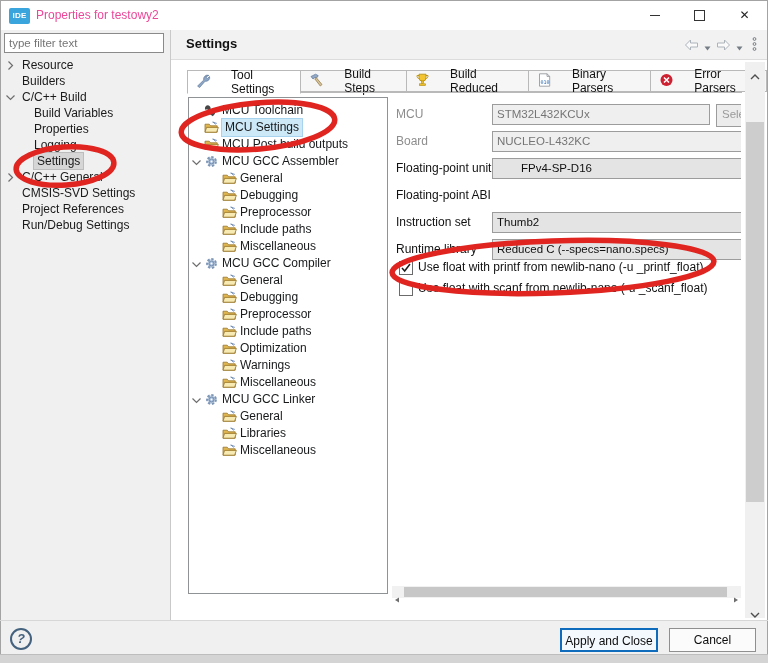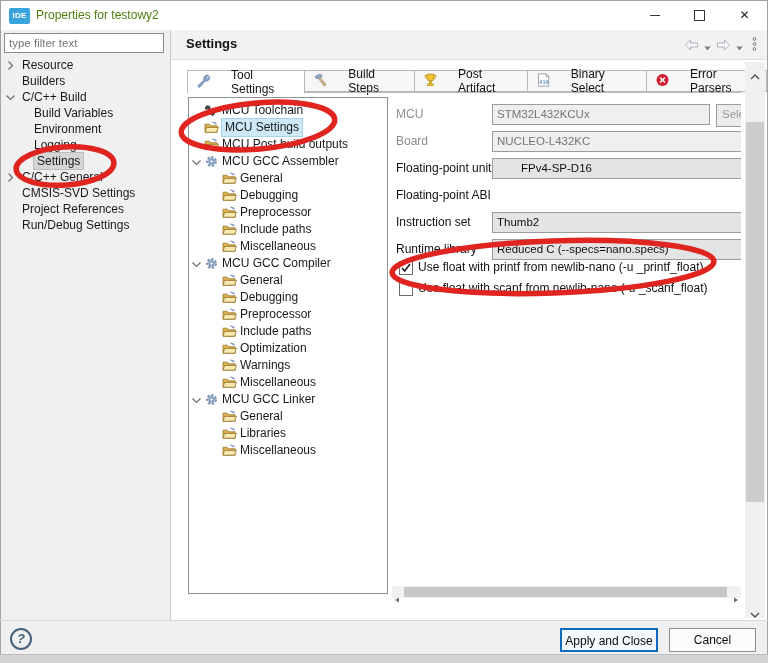--- a/index.html
+++ b/index.html
@@ -5,21 +5,21 @@
   html,body{margin:0;padding:0;background:#fff;}
   body{width:768px;height:663px;position:relative;overflow:hidden;
        font-family:"Liberation Sans",sans-serif;-webkit-font-smoothing:antialiased;}
   .window{position:absolute;left:0;top:0;width:768px;height:663px;background:#f0f0f0;
           box-shadow:inset 0 0 0 1px #a3a3a3;}
   
   .titlebar{position:absolute;left:1px;top:1px;width:766px;height:29px;background:#fff;}
   .appbadge{position:absolute;left:8px;top:7px;width:21px;height:16px;background:#3aa5dc;
             color:#fff;font-size:8px;font-weight:bold;text-align:center;line-height:16px;
             border-radius:2px;letter-spacing:.3px;}
-  .wtitle{position:absolute;left:35px;top:7px;font-size:12px;color:#4d7c0f;}
+  .wtitle{position:absolute;left:35px;top:7px;font-size:12px;color:#ec4899;}
   .winbtn{position:absolute;top:0;width:45px;height:29px;text-align:center;line-height:29px;
           color:#222;font-size:12px;}
   .winbtn .mini{display:inline-block;width:10px;height:1px;background:#333;vertical-align:middle;}
   .winbtn .maxi{display:inline-block;width:9px;height:9px;border:1px solid #333;vertical-align:middle;}
   
   .filter{position:absolute;left:4px;top:33px;width:150px;height:18px;border:1px solid #8a8a8a;
           background:#fff;font-size:11.5px;color:#878787;padding:0 4px;outline:none;
           font-family:"Liberation Sans",sans-serif;}
   #left-tree{position:absolute;left:0;top:57px;width:170px;}
   .ltrow{position:absolute;left:0;width:168px;height:16px;line-height:16px;font-size:12px;color:#1a1a1a;white-space:nowrap;}
@@ -111,21 +111,21 @@
       <div class="ltrow" style="top: 32px;">
         <span class="ltchev"><svg width="11" height="11" viewBox="0 0 11 11">
             <path d="M1.5 3.5 L5.5 7.5 L9.5 3.5" fill="none" stroke="#6e6e6e" stroke-width="1.2"></path>
           </svg></span>
         <span class="ltlabel" style="left: 22px;">C/C++ Build</span>
       </div>
       <div class="ltrow" style="top: 48px;">
         <span class="ltlabel" style="left: 34px;">Build Variables</span>
       </div>
       <div class="ltrow" style="top: 64px;">
-        <span class="ltlabel" style="left: 34px;">Environment</span>
+        <span class="ltlabel" style="left: 34px;">Properties</span>
       </div>
       <div class="ltrow" style="top: 80px;">
         <span class="ltlabel" style="left: 34px;">Logging</span>
       </div>
       <div class="ltrow" style="top: 96px;">
         <span class="ltlabel sel-gray" style="left: 34px;">Settings</span>
       </div>
       <div class="ltrow" style="top: 112px;">
         <span class="ltchev"><svg width="11" height="11" viewBox="0 0 11 11">
             <path d="M3.5 1.5 L7.5 5.5 L3.5 9.5" fill="none" stroke="#6e6e6e" stroke-width="1.2"></path>
@@ -192,29 +192,29 @@
             </svg></span>
           <span>Build Steps</span>
         </div>
         <div class="tab">
           <span><svg width="15" height="14" viewBox="0 0 15 14">
               <path d="M2 2.5 a2.5 2.8 0 0 0 2.6 3.2 M13 2.5 a2.5 2.8 0 0 1 -2.6 3.2 M2 2.5 L4 2.5 M11 2.5 L13 2.5" stroke="#c89a10" fill="none" stroke-width="1"></path>
               <path d="M4 1.2 L11 1.2 L11 4.7 a3.5 3.5 0 0 1 -7 0 Z" fill="#f4c430" stroke="#b08a10" stroke-width="0.8"></path>
               <rect x="6.6" y="8" width="1.8" height="2.4" fill="#f4c430" stroke="#b08a10" stroke-width="0.6"></rect>
               <rect x="4.4" y="10.8" width="6.2" height="1.8" fill="#f4c430" stroke="#b08a10" stroke-width="0.6"></rect>
             </svg></span>
-          <span>Post Artifact</span>
+          <span>Build Reduced</span>
         </div>
         <div class="tab">
           <span><svg width="15" height="14" viewBox="0 0 15 14">
               <path d="M2.5 0.8 L10 0.8 L12.7 3.4 L12.7 13.2 L2.5 13.2 Z" fill="#fff" stroke="#8a8f94" stroke-width="0.8"></path>
               <path d="M10 0.8 L10 3.4 L12.7 3.4" fill="none" stroke="#8a8f94" stroke-width="0.8"></path>
               <text x="3.6" y="11.2" font-size="5" fill="#2d6db5" font-family="monospace">010</text>
             </svg></span>
-          <span>Binary Select</span>
+          <span>Binary Parsers</span>
         </div>
         <div class="tab">
           <span><svg width="15" height="14" viewBox="0 0 15 14">
               <circle cx="7.5" cy="7" r="6" fill="#ce2030"></circle>
               <path d="M5 4.5 L10 9.5 M10 4.5 L5 9.5" stroke="#fff" stroke-width="1.6"></path>
             </svg></span>
           <span>Error Parsers</span>
         </div>
       </div>
     <div class="tabline"></div>

